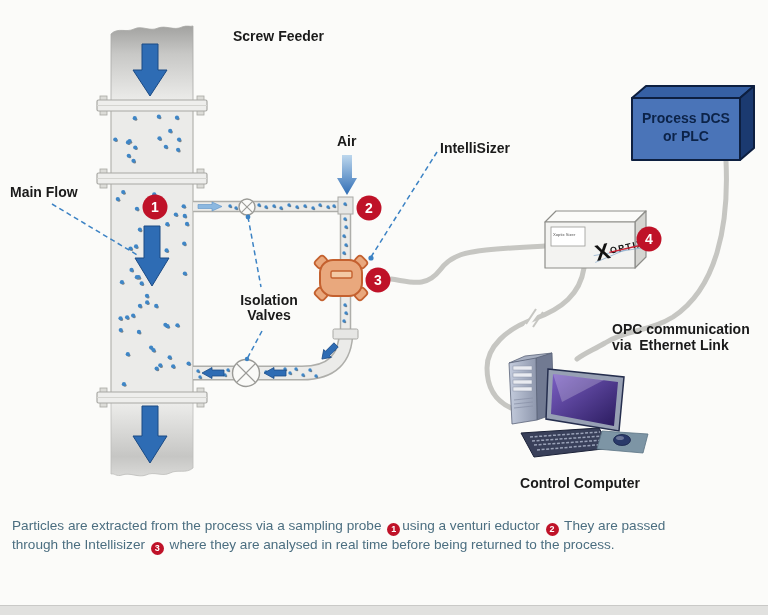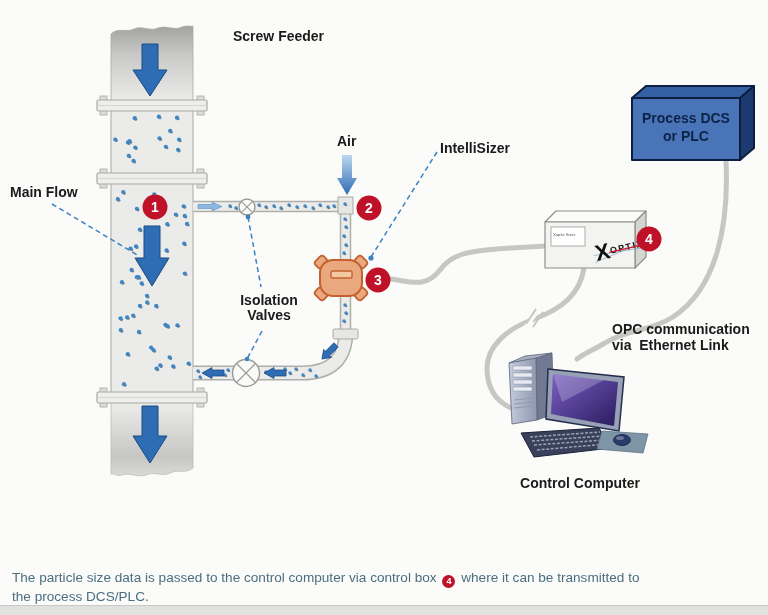--- a/index.html
+++ b/index.html
@@ -439,17 +439,17 @@
           <circle cx="378" cy="280" r="12.5" fill="#bf1228"></circle>
           <text x="378" y="285" text-anchor="middle" font-size="14" font-weight="bold" fill="#ffffff">3</text>
         </g>
         <g>
           <circle cx="649" cy="239" r="12.5" fill="#bf1228"></circle>
           <text x="649" y="244" text-anchor="middle" font-size="14" font-weight="bold" fill="#ffffff">4</text>
         </g>
       </g>
 </svg>
 
-<p class="caption" id="caption-2">The particle size data is passed to the control computer via control box <span class="badge">4</span> where it can be transmitted to<br>the process DCS/PLC.</p>
+<p class="caption" id="caption-1">Particles are extracted from the process via a sampling probe <span class="badge">1</span>using a venturi eductor <span class="badge">2</span> They are passed<br>through the Intellisizer <span class="badge">3</span> where they are analysed in real time before being returned to the process.</p>
 
 <div class="bottom-strip"></div>
 
 </div>
 
 </body></html>

